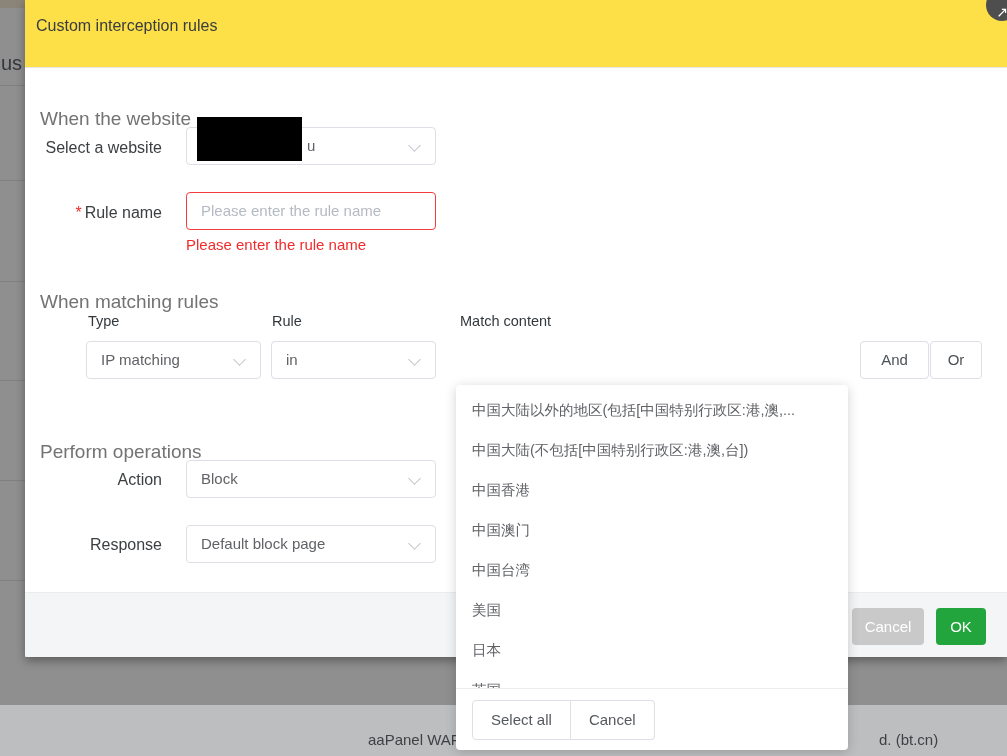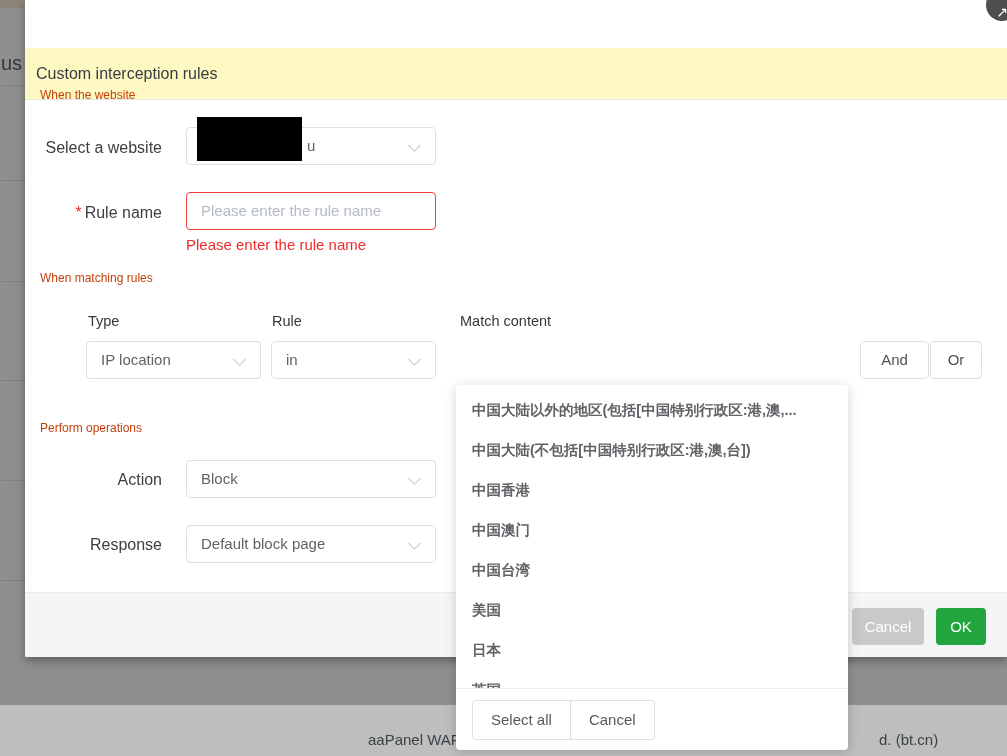--- a/index.html
+++ b/index.html
@@ -17,29 +17,29 @@
   .bg-left-text{left:1px;top:52px;width:24px;color:#35383b;font-size:20px;z-index:2;}
   .bg-dark-band{left:0;top:657px;width:1007px;height:48px;background:#8f8f8f;z-index:1;}
   .bg-bottom-band{left:0;top:705px;width:1007px;height:51px;background:#bdbebf;z-index:1;}
   .bg-footer-text{top:731px;font-size:15px;color:#3f4244;z-index:2;}
   .bg-footer-left{left:368px;}
   .bg-footer-right{left:879px;text-align:center;}
 
   
   .modal{left:25px;top:0;width:982px;height:657px;background:#ffffff;z-index:3;
          box-shadow:0 4px 10px rgba(0,0,0,.35);border-bottom-left-radius:4px;}
-  .modal-header{left:25px;top:0;width:982px;height:52px;background:#fef9c3;
-                border-bottom:1px solid #e6e6e6;z-index:4;box-sizing:border-box;margin-top:48px;}
+  .modal-header{left:25px;top:0;width:982px;height:68px;background:#fde047;
+                border-bottom:1px solid #e6e6e6;z-index:4;box-sizing:border-box;}
   .modal-title{position:absolute;left:11px;top:0;height:52px;line-height:52px;
                font-size:16px;color:#383c40;}
   .modal-footer{left:25px;top:592px;width:982px;height:65px;background:#f4f5f6;
                 border-top:1px solid #ececec;z-index:4;box-sizing:border-box;
                 border-bottom-left-radius:4px;}
 
-  .section-heading{font-size:12px;color:#c2410c;z-index:4;}
+  .section-heading{font-size:19px;color:#737373;z-index:4;margin-top:20px;}
   .form-label{font-size:16px;color:#3c4043;text-align:right;width:142px;left:20px;z-index:4;}
   .required-star{color:#f02b2b;margin-right:3px;}
 
   .sel{background:#fff;border:1px solid #dcdfe6;border-radius:4px;box-sizing:border-box;
        height:38px;z-index:4;}
   .sel .val{position:absolute;left:14px;top:0;height:36px;line-height:36px;
             font-size:15px;color:#606266;white-space:nowrap;}
   .sel .ph{color:#b4bac3;}
   .chev{position:absolute;right:16px;top:13px;width:8px;height:8px;
         border-right:1.6px solid #c0c4cc;border-bottom:1.6px solid #c0c4cc;
@@ -62,21 +62,21 @@
        z-index:5;cursor:pointer;font-family:inherit;}
   .btn-cancel{left:852px;top:608px;width:72px;height:37px;background:#c9c9c9;line-height:37px;}
   .btn-ok{left:936px;top:608px;width:50px;height:37px;background:#21a53c;line-height:37px;}
 
   
   .region-panel{left:456px;top:385px;width:392px;height:365px;background:#fff;border-radius:4px;
                 box-shadow:0 2px 12px rgba(0,0,0,.18);z-index:6;}
   .region-list{position:absolute;left:0;top:0;width:392px;height:303px;overflow:hidden;
                padding-top:5px;box-sizing:border-box;}
   .region-item{height:40px;line-height:40px;padding-left:16px;font-size:14.5px;color:#606266;
-               white-space:nowrap;overflow:hidden;cursor:pointer;font-weight:bold;}
+               white-space:nowrap;overflow:hidden;cursor:pointer;}
   .region-divider{position:absolute;left:0;top:303px;width:392px;height:1px;background:#ececec;}
   .region-actions{position:absolute;left:16px;top:315px;height:40px;display:flex;}
   .region-act-btn{height:40px;line-height:38px;padding:0 18px;background:#fff;
                   border:1px solid #dcdfe6;box-sizing:border-box;font-size:15px;color:#55595e;
                   cursor:pointer;}
   .region-act-btn.first{border-radius:4px 0 0 4px;}
   .region-act-btn.last{border-radius:0 4px 4px 0;border-left:none;}
 
   
   .scroll-top{left:986px;top:-11px;width:32px;height:32px;border-radius:50%;background:#4e4e4e;
@@ -123,21 +123,21 @@
     <span class="val ph">Please enter the rule name</span>
   </div>
   <div class="abs error-text">Please enter the rule name</div>
 
   <div class="abs section-heading" style="left:40px;top:271px">When matching rules</div>
   <div class="abs col-label" style="left:88px">Type</div>
   <div class="abs col-label" style="left:272px">Rule</div>
   <div class="abs col-label" style="left:460px">Match content</div>
 
   <div class="abs sel" style="left:86px;top:341px;width:175px">
-    <span class="val">IP location</span>
+    <span class="val">IP matching</span>
     <span class="chev"></span>
   </div>
   <div class="abs sel" style="left:271px;top:341px;width:165px">
     <span class="val">in</span>
     <span class="chev"></span>
   </div>
   <div class="abs logic-btn" style="left:860px;top:341px;width:69px">And</div>
   <div class="abs logic-btn" style="left:930px;top:341px;width:52px">Or</div>
 
   <div class="abs section-heading" style="left:40px;top:421px">Perform operations</div>

